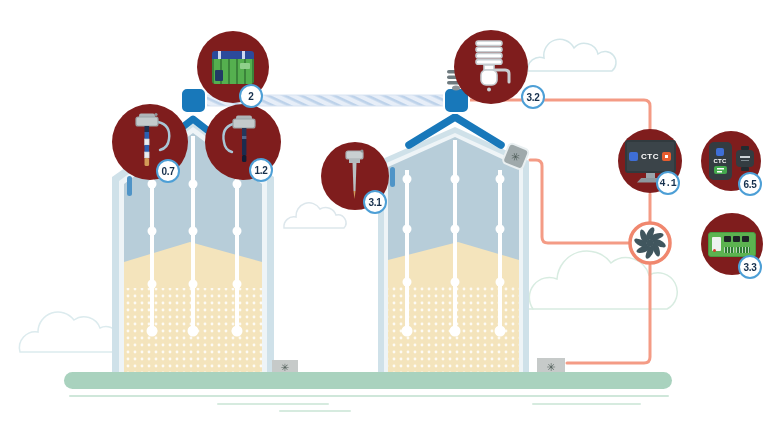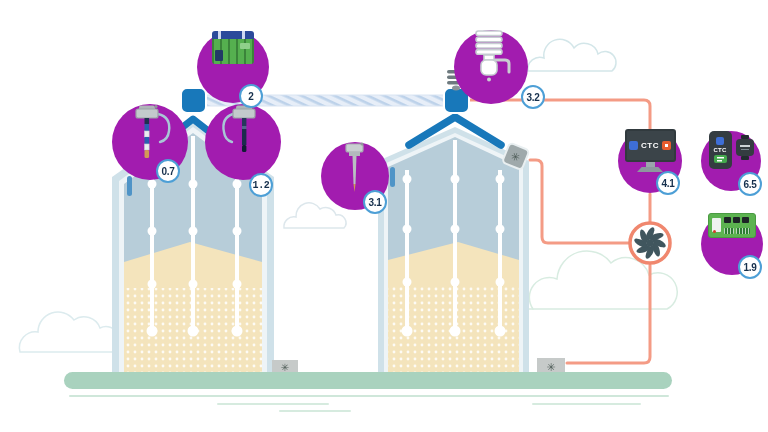--- a/index.html
+++ b/index.html
@@ -1,21 +1,21 @@
 <!DOCTYPE html>
 <html><head>
 <meta charset="utf-8">
 <style>
   html,body{margin:0;padding:0;background:#ffffff;}
   body{font-family:"Liberation Sans", sans-serif;}
   .stage{position:relative;width:768px;height:432px;background:#ffffff;overflow:hidden;}
   .scene{position:absolute;left:0;top:0;}
 
   
-  .callout{position:absolute;border-radius:50%;background:#a21caf;display:flex;justify-content:center;z-index:2;}
+  .callout{position:absolute;border-radius:50%;background:#7f1d1d;display:flex;align-items:center;justify-content:center;z-index:2;}
   .badge{position:absolute;width:24px;height:24px;border-radius:50%;background:#ffffff;border:2px solid #4d9fd6;
          color:#16304d;font-weight:bold;font-size:10px;display:flex;align-items:center;justify-content:center;
          z-index:3;box-sizing:border-box;letter-spacing:-0.3px;}
 
   
   .pcb{width:42px;height:33px;}
   .pcb-top{height:8px;background:#2b4a9b;border-radius:3px 3px 0 0;
            background-image:linear-gradient(90deg,transparent 0 6px,#cfd9f2 6px 9px,transparent 9px 30px,#cfd9f2 30px 33px,transparent 33px);}
   .pcb-body{height:25px;background:#55b04f;border-radius:0 0 3px 3px;position:relative;
             background-image:repeating-linear-gradient(90deg,rgba(16,60,24,.38) 0 2px,transparent 2px 8px);}
@@ -232,21 +232,21 @@
     <svg width="52" height="56" viewBox="0 0 52 56">
       <path d="M16,10 q-12,4 -9,18 q1,8 8,10" fill="none" stroke="#a9c6d6" stroke-width="2.4" stroke-linecap="round"></path>
       <rect x="19" y="1.5" width="16" height="5" rx="2" fill="#aeb5b8"></rect>
       <rect x="16" y="5" width="22" height="9" rx="2" fill="#c3cacc" stroke="#9aa3a6" stroke-width="1.2"></rect>
       <rect x="25" y="14" width="4.4" height="8" fill="#25375c"></rect>
       <rect x="25" y="22" width="4.4" height="3" fill="#51688e"></rect>
       <rect x="25" y="25" width="4.4" height="16" fill="#1c2b4e"></rect>
       <rect x="25" y="41" width="4.4" height="7" rx="1.5" fill="#0f1d35"></rect>
     </svg>
   </div>
-  <div class="badge" style="left:249px;top:173px;font-family:Liberation Mono, monospace;">1.2</div>
+  <div class="badge" style="left:249px;top:158px;">1.2</div>
 
   <div class="callout" style="left:321px;top:142px;width:68px;height:68px;">
     <svg width="42" height="54" viewBox="0 0 42 54">
       <rect x="12" y="2" width="17" height="8" rx="2" fill="#c9cfd1" stroke="#a7aeb1" stroke-width="1.2"></rect>
       <circle cx="28" cy="2" r="1.5" fill="#8f979a"></circle>
       <rect x="15" y="10" width="11" height="4" fill="#b3babd"></rect>
       <polygon points="18.5,14 22.5,14 21.5,42 19.5,42" fill="#b9c0c2"></polygon>
       <polygon points="19.5,42 21.5,42 20.5,50" fill="#cf9a58"></polygon>
     </svg>
   </div>
@@ -256,21 +256,21 @@
     <div class="monitor">
       <div class="screen">
         <span class="app-blue"></span>
         <span class="screen-text">CTC</span>
         <span class="app-orange"></span>
       </div>
       <div class="neck"></div>
       <div class="mbase"></div>
     </div>
   </div>
-  <div class="badge" style="left:656px;top:171px;">4.1</div>
+  <div class="badge" style="left:656px;top:171px;font-family:Liberation Mono, monospace;">4.1</div>
 
   <div class="callout" style="left:701px;top:131px;width:60px;height:60px;">
     <div class="mobileset">
       <div class="phone">
         <span class="p-blue"></span>
         <span class="p-text">CTC</span>
         <span class="p-green"></span>
       </div>
       <div class="watch">
         <div class="strap"></div>
@@ -288,15 +288,15 @@
     <div class="fanctrl">
       <div class="fc-label"></div>
       <div class="fc-relay fc-r1"></div>
       <div class="fc-relay fc-r2"></div>
       <div class="fc-relay fc-r3"></div>
       <div class="fc-term fc-t1"></div>
       <div class="fc-term fc-t2"></div>
       <div class="fc-led"></div>
     </div>
   </div>
-  <div class="badge" style="left:738px;top:255px;">1.9</div>
+  <div class="badge" style="left:738px;top:255px;">3.3</div>
 
 </div>
 
 </body></html>

